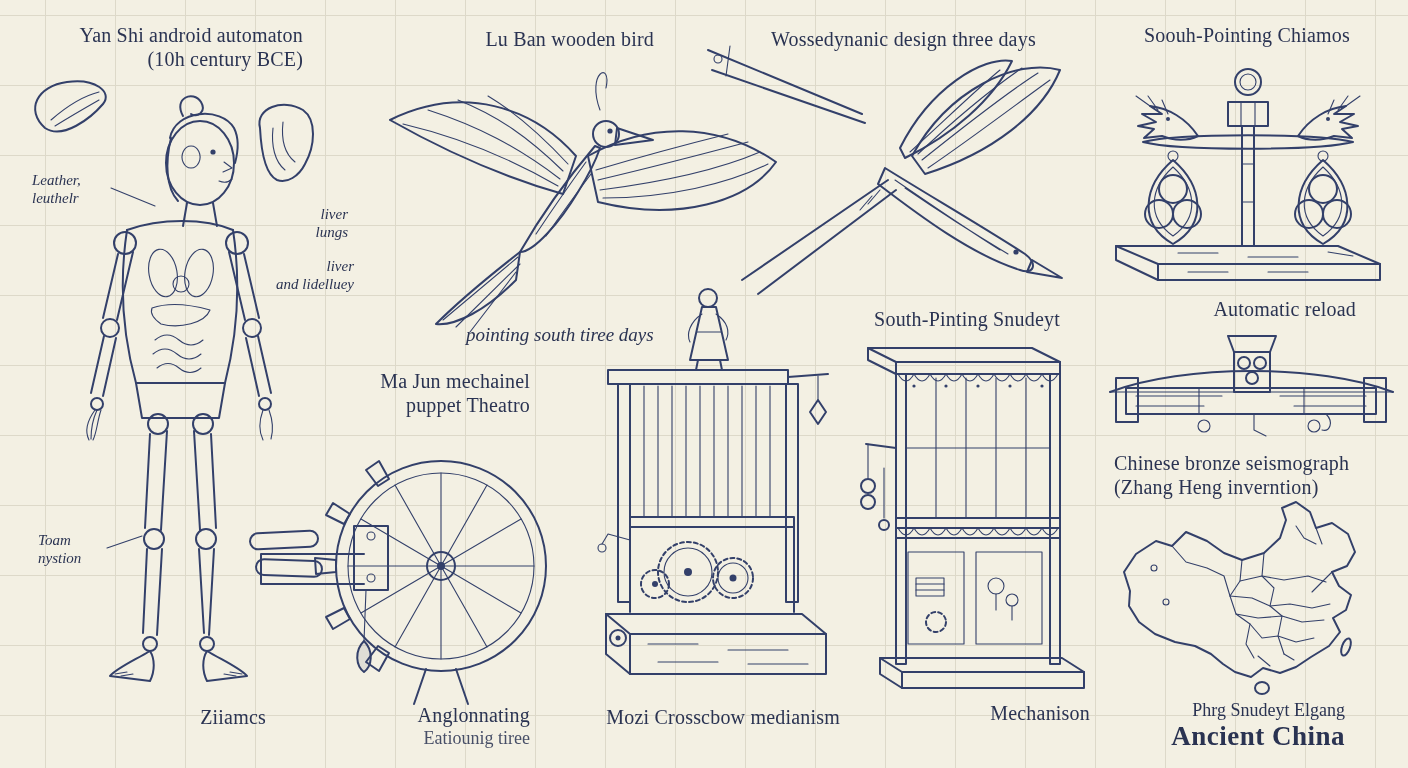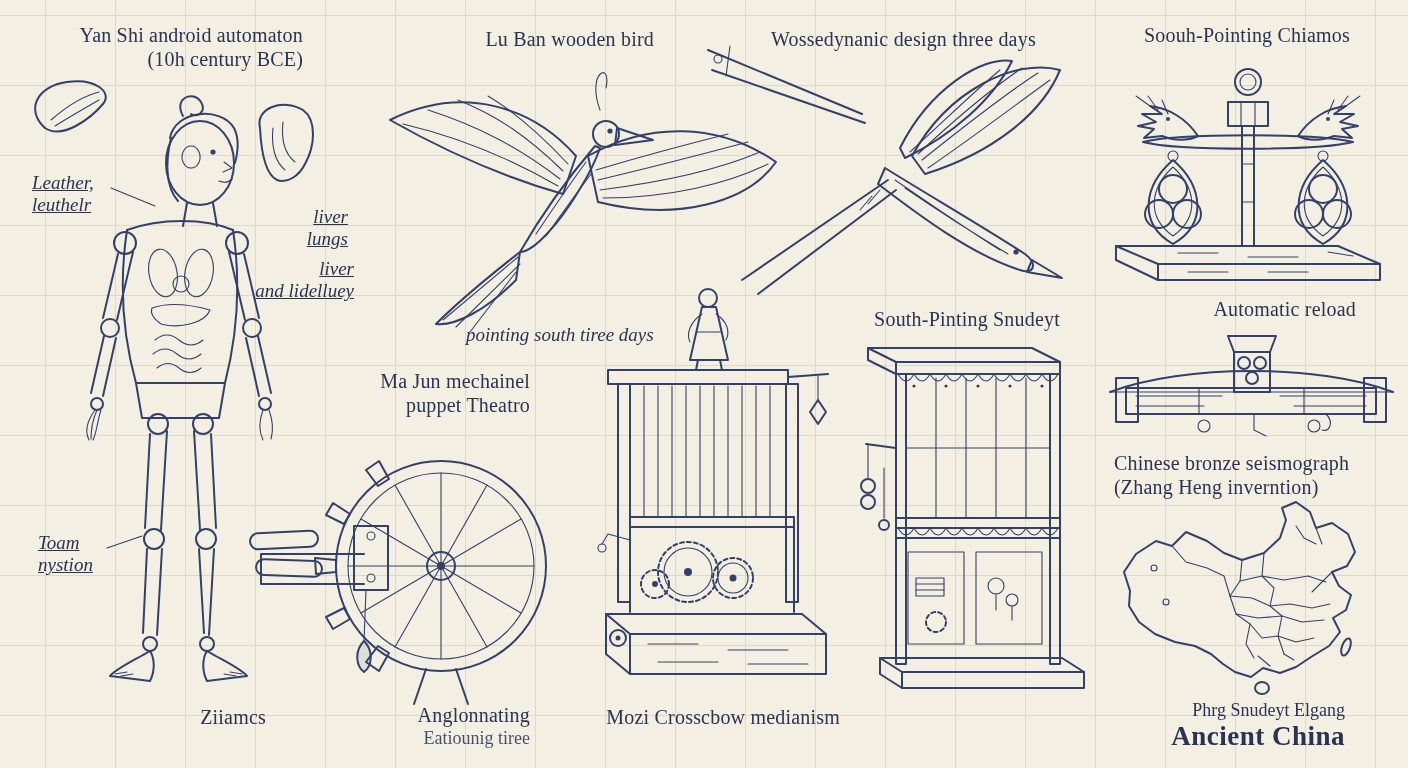--- a/index.html
+++ b/index.html
@@ -14,21 +14,21 @@
     background-position:45px 15px;
     font-family:"Liberation Serif", serif;
     color:#2a3352;
   }
   .label { position:absolute; line-height:1.18; white-space:nowrap; }
   .center { text-align:right; }
   .t20 { font-size:20px; letter-spacing:0.2px; }
   .t19 { font-size:19px;margin-top:12px; }
   .t18 { font-size:18px; }
   .italic { font-style:italic; }
-  .small { font-size:19px;text-decoration:underline; }
+  .small { font-size:15px; }
   .big { font-size:27px; font-weight:bold; letter-spacing:0.5px; }
   .sketch { position:absolute; }
   .sketch path, .sketch line, .sketch circle, .sketch ellipse,
   .sketch rect, .sketch polyline, .sketch polygon {
     fill:none; stroke:#33406a; stroke-width:2; stroke-linecap:round; stroke-linejoin:round;
   }
   .sketch .thin { stroke-width:1.1; }
   .sketch .fill { fill:#33406a; stroke:none; }
   .sketch .teeth { stroke-dasharray:4 3; }
   .sketch .shade { fill:rgba(51,64,106,0.10); stroke:none; }
@@ -91,20 +91,21 @@
 
   <div class="label t20 center" style="left:771px;top:28px;width:240px">
     <div>Wossedynanic design three days</div>
   </div>
 
   <div class="label t20 center" style="left:840px;top:308px;width:220px">
     <div>South-Pinting Snudeyt</div>
   </div>
 
   <div class="label t20 center" style="left:845px;top:702px;width:245px">
+    <div>Mechanison</div>
   </div>
 
   <div class="label t20 center" style="left:1100px;top:24px;width:250px">
     <div>Soouh-Pointing Chiamos</div>
   </div>
 
   <div class="label t20 center" style="left:1136px;top:298px;width:220px">
     <div>Automatic reload</div>
   </div>
 

